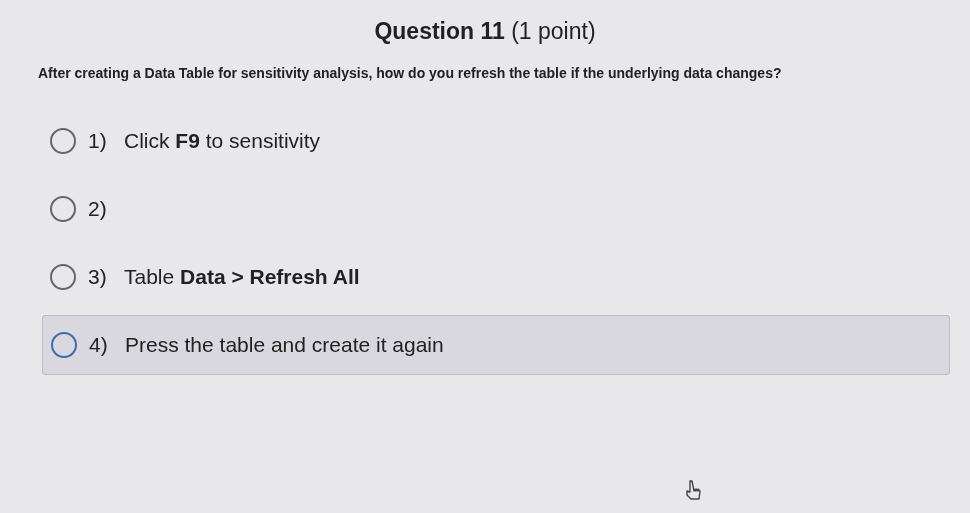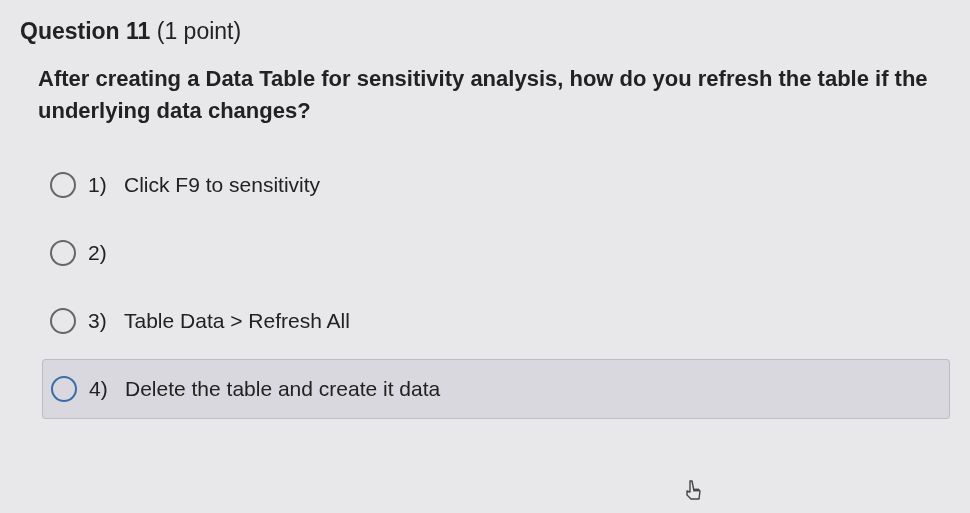--- a/index.html
+++ b/index.html
@@ -12,29 +12,30 @@
       background: #e8e8ea;
       width: 970px;
       height: 513px;
       padding: 18px 20px;
       color: #1a1a1a;
     }
     .question-header {
       font-size: 23px;
       margin-bottom: 18px;
       color: #222;
+      text-align: center;
     }
     .question-header .q-label {
       font-weight: 700;
     }
     .question-header .q-points {
       font-weight: 400;
     }
     .question-text {
-      font-size: 22px;
+      font-size: 14px;
       font-weight: 700;
       color: #222;
       margin-left: 18px;
       margin-bottom: 28px;
       line-height: 1.45;
       max-width: 900px;
     }
     .options {
       margin-left: 22px;
     }
@@ -69,21 +70,21 @@
       margin-right: 10px;
       min-width: 26px;
       font-weight: 400;
     }
     .opt-text {
       font-size: 21px;
       color: #222;
       font-weight: 400;
     }
     .bold {
-      font-weight: 400;
+      font-weight: 700;
     }
     .cursor {
       position: absolute;
       left: 683px;
       top: 478px;
       pointer-events: none;
     }
   </style>
 </head>
 <body>
@@ -115,21 +116,21 @@
     <span class="opt-num">3)</span>
     <span class="opt-text">
       <span>Table </span><span class="bold">Data &gt; Refresh All</span><span></span>
     </span>
   </div>
 
   <div class="option-row hover">
     <div class="radio"></div>
     <span class="opt-num">4)</span>
     <span class="opt-text">
-      <span>Delete the table and create it data</span><span class="bold"></span><span></span>
+      <span>Press the table and create it again</span><span class="bold"></span><span></span>
     </span>
   </div>
 
 </div>
 
 <svg class="cursor" width="22" height="24" viewBox="0 0 22 24">
   <path d="M7 3 L7 14 L4 13 L4 17 L8 21 L16 21 L17 13 L15 11 L15 13 L13 11 L13 13 L11 11 L11 13 L9 3 Z" fill="none" stroke="#444" stroke-width="1.4" stroke-linejoin="round"></path>
 </svg>
 
 </body></html>

